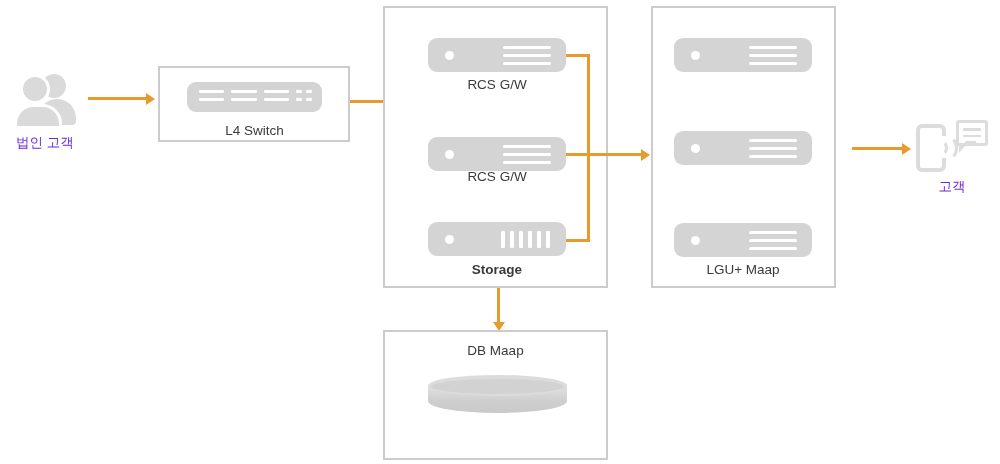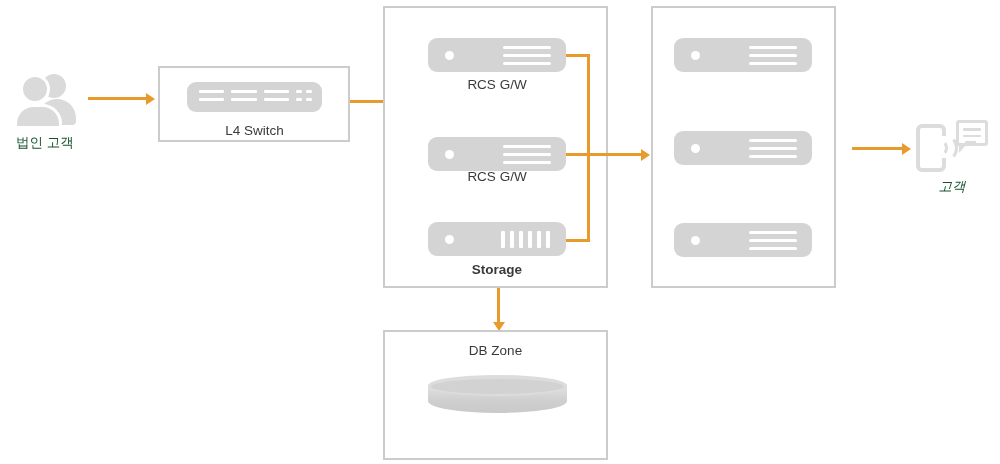--- a/index.html
+++ b/index.html
@@ -32,21 +32,21 @@
   .label {
     position: absolute;
     text-align: center;
     font-size: 13.5px;
     color: #3a3a3a;
     white-space: nowrap;
     line-height: 1;
   }
   .label-ko {
     font-size: 13.5px;
-    color: #14532d;
+    color: #6d28d9;
   }
 
   
   .server {
     position: absolute;
     width: 138px;
     height: 34px;
     border-radius: 9px;
     background: #d4d4d4;
     box-sizing: border-box;
@@ -429,41 +429,42 @@
   </div>
 
   <div class="server" style="left:674px; top:223px;">
     <div class="led"></div>
     <div class="bars">
         <i></i>
         <i></i>
         <i></i>
       </div>
   </div>
+  <div class="label" style="left:674px; top:263px; width:138px;">LGU+ Maap</div>
 
   <div class="conn-h" style="left:852px; top:147px; width:54px;"></div>
   <div class="arrow-r" style="left:902px; top:142.5px;"></div>
 
   <div class="phone-icon abs" style="left:916px; top:120px;">
     <div class="phone"></div>
     <div class="notch"></div>
     <div class="wave1"></div>
     <div class="wave2"></div>
     <div class="bubble">
       <i class="l1"></i>
         <i class="l2"></i>
         <i class="l3"></i>
     </div>
     <div class="tail"></div>
   </div>
-  <div class="label label-ko" style="left:916px; top:180px; width:72px;font-style:italic;">고객</div>
+  <div class="label label-ko" style="left:916px; top:180px; width:72px;">고객</div>
 
   <div class="zone" style="left:383px; top:330px; width:225px; height:130px;">
   </div>
-  <div class="label" style="left:383px; top:344px; width:225px;">DB Zone</div>
+  <div class="label" style="left:383px; top:344px; width:225px;">DB Maap</div>
 
   <div class="cylinder" style="left:428px; top:375px;">
     <div class="body"></div>
     <div class="top"></div>
     <div class="top-inner"></div>
   </div>
 
 </div>
 
 </body></html>

